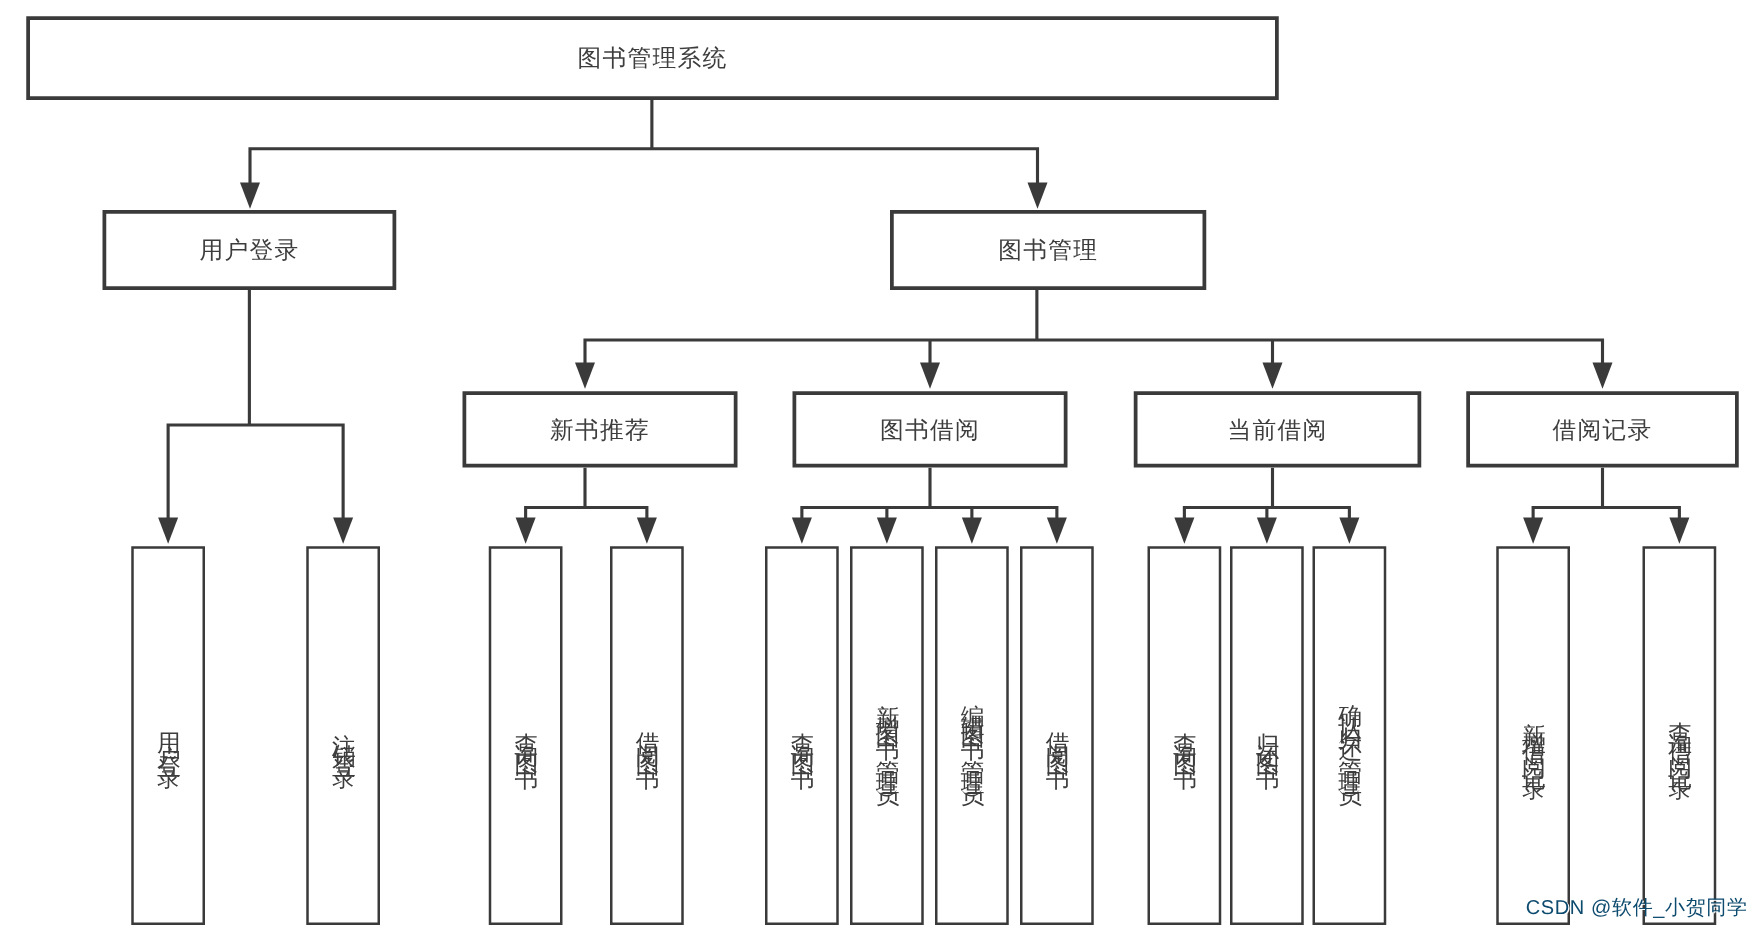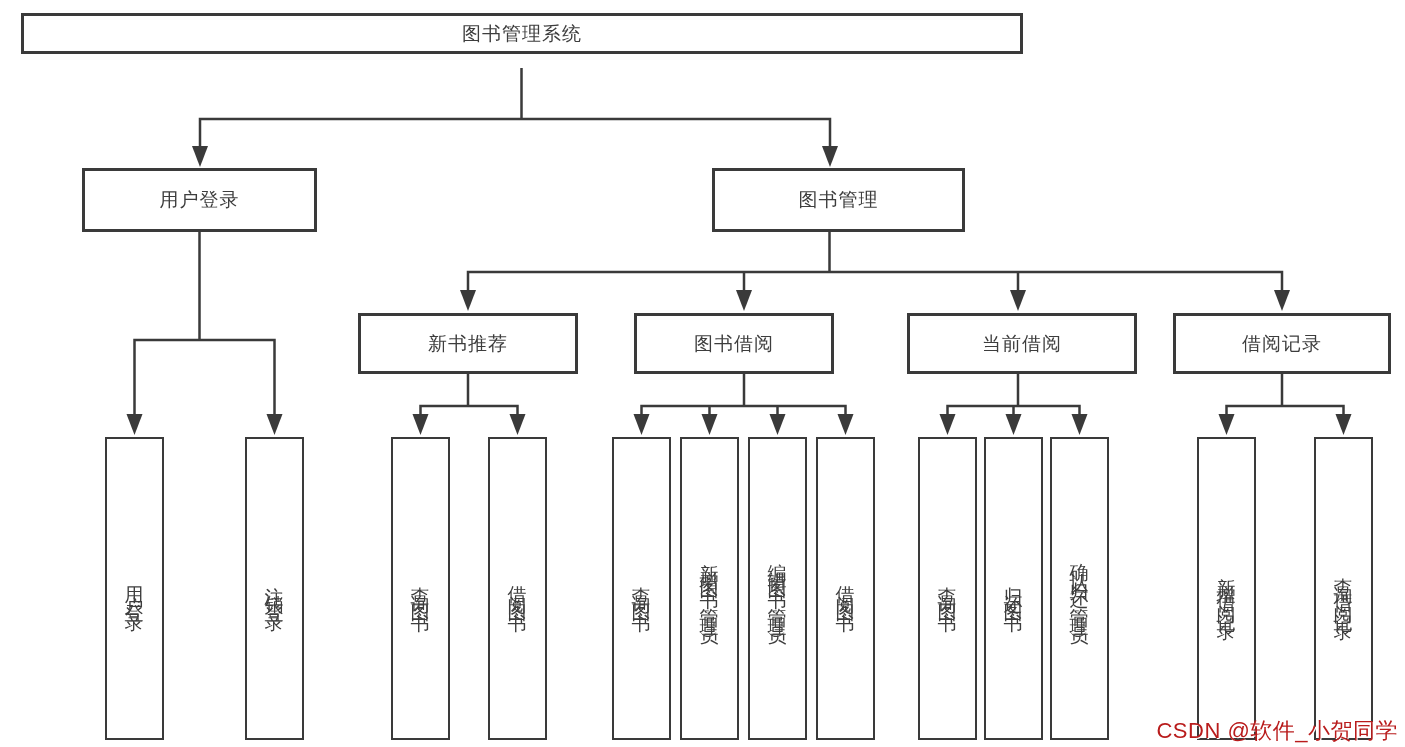--- a/index.html
+++ b/index.html
@@ -42,22 +42,22 @@
     writing-mode: vertical-rl;
     text-orientation: mixed;
     letter-spacing: 9px;
     line-height: 1;
     white-space: normal;
   }
   .watermark {
     position: absolute;
     top: 716px;
     right: 7px;
-    font-size: 22px;
-    color: #b91c1c;
+    font-size: 16px;
+    color: #0c4a6e;
     letter-spacing: 0.5px;
     text-shadow: 1px 1px 0 #ffffff;
   }
 </style>
 </head>
 <body>
 
 <div class="canvas">
 
   <svg class="connectors" viewBox="0 0 1405 747" fill="none" stroke="#3a3a3a" stroke-width="2.5">
@@ -89,35 +89,35 @@
     <path d="M1018 374 V406 M946.25 406 H1080.75 M947.5 406 V418 M1013.5 406 V418 M1079.5 406 V418"></path>
     <polygon fill="#3a3a3a" stroke="none" points="939.5,414 955.5,414 947.5,435"></polygon>
     <polygon fill="#3a3a3a" stroke="none" points="1005.5,414 1021.5,414 1013.5,435"></polygon>
     <polygon fill="#3a3a3a" stroke="none" points="1071.5,414 1087.5,414 1079.5,435"></polygon>
 
     <path d="M1282 374 V406 M1225.25 406 H1344.75 M1226.5 406 V418 M1343.5 406 V418"></path>
     <polygon fill="#3a3a3a" stroke="none" points="1218.5,414 1234.5,414 1226.5,435"></polygon>
     <polygon fill="#3a3a3a" stroke="none" points="1335.5,414 1351.5,414 1343.5,435"></polygon>
   </svg>
 
-  <div class="box" style="left:21px; top:13px; width:1002px; height:41px;">
+  <div class="box" style="left:21px; top:13px; width:1002px; height:67px;">
     <span>图书管理系统</span>
   </div>
 
   <div class="box" style="left:82px; top:168px; width:235px; height:64px;">
     <span>用户登录</span>
   </div>
   <div class="box" style="left:712px; top:168px; width:253px; height:64px;">
     <span>图书管理</span>
   </div>
 
-  <div class="box" style="left:358px; top:313px; width:220px; height:61px;">
+  <div class="box" style="left:370px; top:313px; width:220px; height:61px;">
     <span>新书推荐</span>
   </div>
-  <div class="box" style="left:634px; top:313px; width:200px; height:61px;">
+  <div class="box" style="left:634px; top:313px; width:220px; height:61px;">
     <span>图书借阅</span>
   </div>
   <div class="box" style="left:907px; top:313px; width:230px; height:61px;">
     <span>当前借阅</span>
   </div>
   <div class="box" style="left:1173px; top:313px; width:218px; height:61px;">
     <span>借阅记录</span>
   </div>
 
   <div class="box leaf" style="left:105px; top:437px; width:59px; height:303px;">

